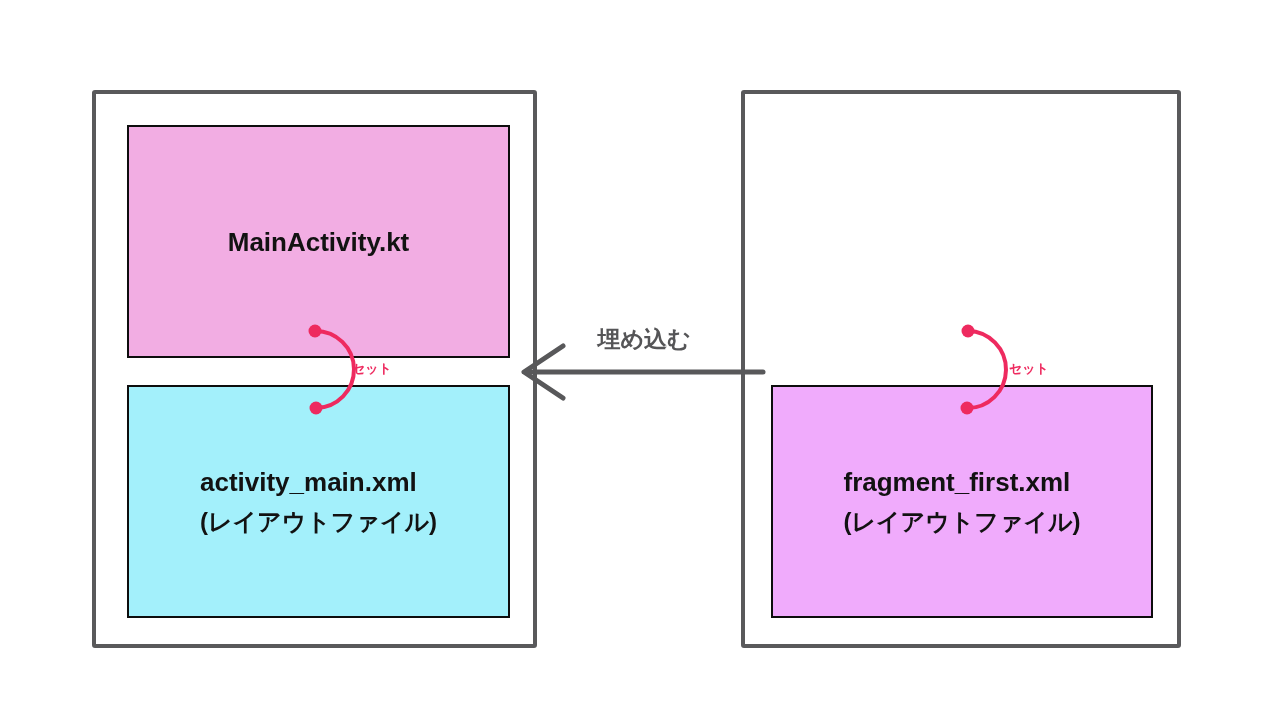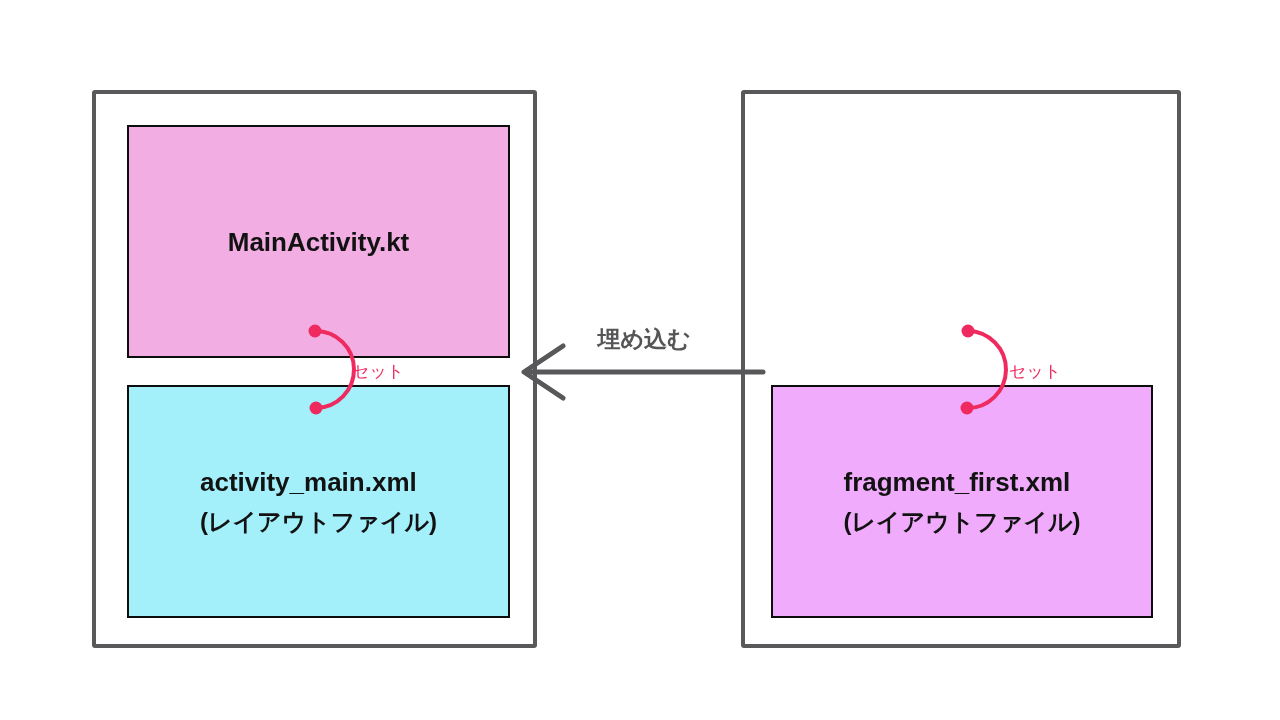--- a/index.html
+++ b/index.html
@@ -56,22 +56,22 @@
 
   .overlay {
     position: absolute;
     left: 0;
     top: 0;
     pointer-events: none;
   }
 
   .set-label {
     position: absolute;
-    font-size: 17px;
-    font-weight: 400;
+    font-size: 13px;
+    font-weight: 700;
     color: #ee2a5f;
     white-space: nowrap;
   }
   .set-label.left-set  { left: 352px;  top: 360px; }
   .set-label.right-set { left: 1009px; top: 360px; }
 
   .embed-label {
     position: absolute;
     left: 566px;
     top: 324px;

